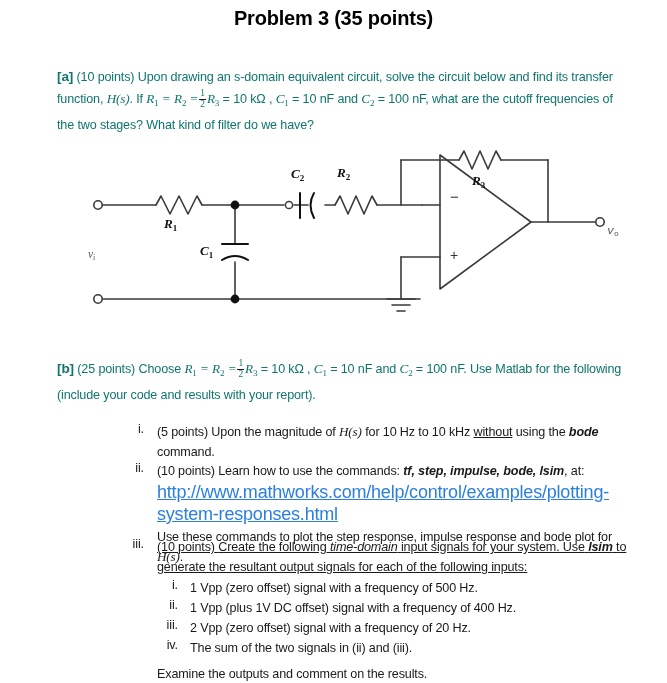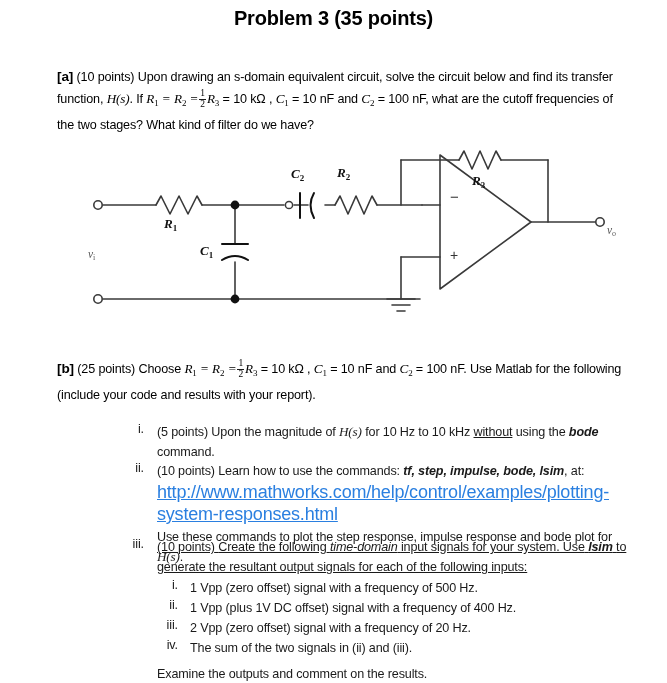--- a/index.html
+++ b/index.html
@@ -33,21 +33,21 @@
     font-weight: bold;
     letter-spacing: -0.2px;
   }
 
   
   .para {
     position: absolute;
     font-size: 12.6px;
     line-height: 22px;
     letter-spacing: -0.15px;
-    color: #000000;
+    color: #0f766e;
   }
   .para-a { top: 66px; left: 57px; width: 570px; }
   .para-b { top: 358px; left: 57px; width: 575px; }
 
   b.tag { font-weight: bold; font-size: 13.6px; }
   .mi { font-style: italic; font-family: "Liberation Serif", serif; font-size: 13.2px; }
   .subn { font-size: 9px; vertical-align: -0.28em; font-style: normal; font-family: "Liberation Serif", serif; }
   .frac {
     display: inline-block;
     vertical-align: -0.42em;
@@ -198,21 +198,21 @@
     </svg>
 
     
     <div class="clabel" style="left:104px; top:76px;"><span>R</span><span class="s">1</span></div>
     <div class="clabel" style="left:277px; top:25px;"><span>R</span><span class="s">2</span></div>
     <div class="clabel" style="left:412px; top:33px;"><span>R</span><span class="s">3</span></div>
     <div class="clabel" style="left:140px; top:103px;"><span>C</span><span class="s">1</span></div>
     <div class="clabel" style="left:231px; top:26px;"><span>C</span><span class="s">2</span></div>
 
     <div class="vlabel" style="left:28px; top:108px;"><span>v</span><span class="s">i</span></div>
-    <div class="vlabel" style="left:547px; top:84px;"><span>v</span><span class="s">o</span></div>
+    <div class="vlabel" style="left:547px; top:84px;font-family:Liberation Mono, monospace;"><span>v</span><span class="s">o</span></div>
 
     <div style="position:absolute; left:390px; top:48px; font-size:15px; color:#333; font-family:'Liberation Sans',sans-serif;">−</div>
     <div style="position:absolute; left:390px; top:107px; font-size:14px; color:#333; font-family:'Liberation Sans',sans-serif;">+</div>
   </div>
 
   <div class="para para-b">
     <b class="tag">[b]</b>
     <span>(25 points)</span>
     <span>Choose</span>
     <span class="mi"><span>R</span><span class="subn">1</span></span>

